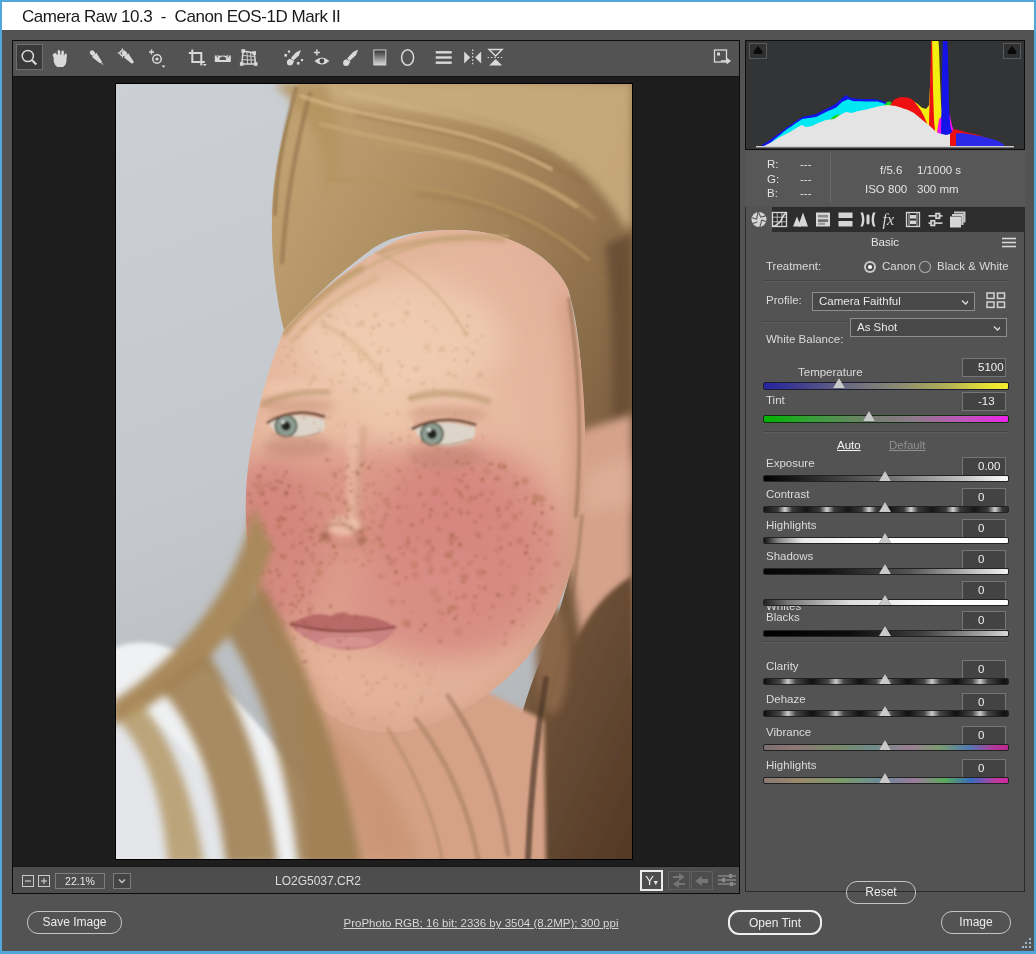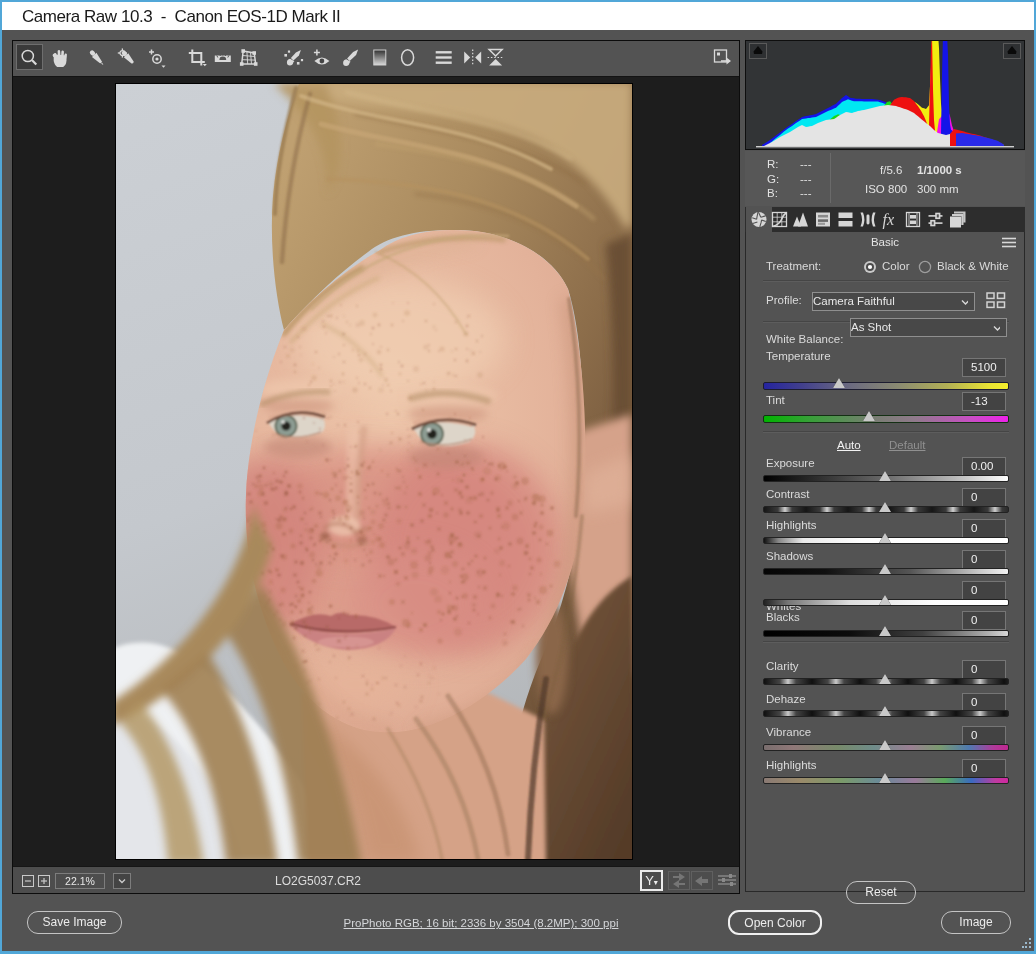--- a/index.html
+++ b/index.html
@@ -15,26 +15,26 @@
   #bstrip{left:13px;top:866px;width:726px;height:27px;background:#4d4d4d;border-top:1px solid #161616;color:#d8d8d8;}
   #histo{left:745px;top:40px;width:280px;height:110px;border:1px solid #0e0e0e;background:#323436;}
   #exif{left:745px;top:151px;width:280px;height:55px;background:#575757;color:#e2e2e2;font-size:11.5px;}
   #tabs{left:745px;top:207px;width:280px;height:25px;background:#2d2d2d;}
   #panel{left:745px;top:232px;width:280px;height:660px;background:#535353;border:1px solid #292929;border-top:none;color:#dadada;font-size:11.5px;}
   .pill{position:absolute;box-sizing:border-box;height:23px;border:1px solid #c4c4c4;border-radius:11px;
         color:#ececec;font-size:12px;text-align:center;line-height:21px;}
   .sep{position:absolute;left:17px;width:246px;height:1px;background:#454545;border-bottom:1px solid #5d5d5d;}
   .lbl{position:absolute;left:20px;color:#dadada;}
   .vbox{position:absolute;left:216px;width:44px;height:19px;background:#434343;border:1px solid #767676;
-        box-sizing:border-box;color:#f0f0f0;padding-left:8px;line-height:17px;}
+        box-sizing:border-box;color:#f0f0f0;padding-left:15px;line-height:17px;}
   .track{position:absolute;left:17px;width:244px;height:4px;border-radius:2px;}
   .thumb{position:absolute;width:0;height:0;border-left:6px solid transparent;border-right:6px solid transparent;
          border-bottom:10px solid #c9c9c9;filter:drop-shadow(0 0 0.5px #222);}
   .ddown{position:absolute;height:19px;background:#484848;border:1px solid #8f8f8f;box-sizing:border-box;
-         color:#e8e8e8;padding-left:0;line-height:17px;}
+         color:#e8e8e8;padding-left:6px;line-height:17px;}
   .chev{position:absolute;right:6px;top:6px;width:7px;height:7px;}
 </style>
 </head>
 <body>
 <div class="abs" id="titlebar">Camera Raw 10.3&nbsp;&nbsp;-&nbsp;&nbsp;Canon EOS-1D Mark II</div>
 <div class="abs" id="frame"></div>
 <div class="abs" id="toolbar">
 <div style="position:absolute;left:3px;top:3px;width:27px;height:26px;background:#3a3a3a;border:1px solid #6e6e6e;box-sizing:border-box;"></div>
 <svg width="726" height="36" style="position:absolute;left:0;top:0">
 <g stroke="#d9d9d9" fill="none" stroke-width="1.5">
@@ -1189,21 +1189,21 @@
 </div>
 <div class="abs" id="exif">
   <div style="position:absolute;left:85px;top:2px;width:1px;height:50px;background:#6a6a6a;"></div>
   <div style="position:absolute;left:22px;top:7px;">R:</div>
   <div style="position:absolute;left:55px;top:7px;">---</div>
   <div style="position:absolute;left:22px;top:22px;">G:</div>
   <div style="position:absolute;left:55px;top:22px;">---</div>
   <div style="position:absolute;left:22px;top:36px;">B:</div>
   <div style="position:absolute;left:55px;top:36px;">---</div>
   <div style="position:absolute;left:135px;top:13px;">f/5.6</div>
-  <div style="position:absolute;left:172px;top:13px;font-weight:bold;">1/1000 s</div>
+  <div style="position:absolute;left:172px;top:13px;">1/1000 s</div>
   <div style="position:absolute;left:120px;top:32px;">ISO 800</div>
   <div style="position:absolute;left:172px;top:32px;">300 mm</div>
 </div>
 <div class="abs" id="tabs">
 <div style="position:absolute;left:1px;top:0;width:26px;height:25px;background:#535353;"></div>
 <svg width="280" height="25" style="position:absolute;left:0;top:0">
 <g stroke="#d6d6d6" fill="none" stroke-width="1.3">
 
  <g transform="translate(14,12.5)">
           <circle r="7.5" fill="#d6d6d6" stroke="none"></circle>
@@ -1283,21 +1283,21 @@
         <line x1="1" y1="5.5" x2="15" y2="5.5"></line>
         <line x1="1" y1="9.5" x2="15" y2="9.5"></line>
       </g>
     </svg>
   <div class="lbl" style="top:28px;">Treatment:</div>
   <svg style="position:absolute;left:117px;top:28px" width="14" height="14">
       <circle cx="7" cy="7" r="6" fill="#c9c9c9"></circle>
       <circle cx="7" cy="7" r="4" fill="#4a4a4a"></circle>
       <circle cx="7" cy="7" r="2.1" fill="#fff"></circle>
     </svg>
-  <div class="lbl" style="left:136px;top:28px;">Color</div>
+  <div class="lbl" style="left:136px;top:28px;">Canon</div>
   <svg style="position:absolute;left:172px;top:28px" width="14" height="14">
       <circle cx="7" cy="7" r="5.6" fill="none" stroke="#9d9d9d" stroke-width="1.3"></circle>
     </svg>
   <div class="lbl" style="left:191px;top:28px;">Black &amp; White</div>
   <div class="sep" style="top:48px;"></div>
   <div class="lbl" style="top:62px;">Profile:</div>
   <div class="ddown" style="left:66px;top:60px;width:163px;">Camera Faithful
     <svg class="chev" width="9" height="7">
         <path d="M1 1.5 L4.5 5 L8 1.5" fill="none" stroke="#d8d8d8" stroke-width="1.4"></path>
       </svg></div>
@@ -1309,21 +1309,21 @@
           <rect x="1" y="10" width="7" height="5.4"></rect>
           <rect x="11.5" y="10" width="7" height="5.4"></rect>
         </g>
       </svg></div>
   <div class="sep" style="top:89px;"></div>
   <div class="lbl" style="top:101px;">White Balance:</div>
   <div class="ddown" style="left:104px;top:86px;width:157px;">As Shot
     <svg class="chev" width="9" height="7">
         <path d="M1 1.5 L4.5 5 L8 1.5" fill="none" stroke="#d8d8d8" stroke-width="1.4"></path>
       </svg></div>
-  <div class="lbl" style="top:118px;">Temperature</div>
+  <div class="lbl" style="top:134px;margin-left:32px;">Temperature</div>
   <div class="vbox" style="top:126px;">5100</div>
   <div class="track" style="top:150px;background:linear-gradient(to right,#2524a0,#413f8e 15%,#6b6a80 35%,#8a8a72 55%,#b2af55 75%,#e8e234 92%,#f4ee2c);border:1px solid #1c1c30;height:6px;"></div>
   <div class="thumb" style="left:87px;top:146px;"></div>
   <div class="lbl" style="top:162px;">Tint</div>
   <div class="vbox" style="top:160px;">-13</div>
   <div class="track" style="top:183px;background:linear-gradient(to right,#00b400,#35a136 18%,#787d72 45%,#8f7a8b 62%,#c84ec4 85%,#ee22ea);border:1px solid #143014;height:6px;"></div>
   <div class="thumb" style="left:117px;top:179px;"></div>
   <div class="sep" style="top:199px;"></div>
   <div style="position:absolute;left:91px;top:207px;text-decoration:underline;color:#f2f2f2;">Auto</div>
   <div style="position:absolute;left:143px;top:207px;text-decoration:underline;color:#909090;">Default</div>
@@ -1364,21 +1364,21 @@
   <div class="vbox" style="top:494px;">0</div>
   <div class="track" style="top:511.5px;background:linear-gradient(to right,#7a6e6e,#907878 12%,#778a6a 30%,#6f8c8a 45%,#9a7f93 60%,#7a9a70 72%,#4f7ab0 84%,#b03a9a 94%,#c02890);border:1px solid #222;height:5px;"></div>
   <div class="thumb" style="left:133px;top:507.5px;"></div>
   <div class="lbl" style="top:527px;">Highlights</div>
   <div class="vbox" style="top:527px;">0</div>
   <div class="track" style="top:545px;background:linear-gradient(to right,#8a7a74,#9a8a6a 15%,#7a9a6a 32%,#6a8a9a 48%,#9a7a9a 62%,#5aaa5a 74%,#3a6ac0 85%,#c03aa0 95%,#d028a0);border:1px solid #222;height:5px;"></div>
   <div class="thumb" style="left:133px;top:541px;"></div>
 </div>
 <div class="pill" style="left:27px;top:911px;width:95px;">Save Image</div>
 <div style="position:absolute;left:240px;top:917px;width:482px;text-align:center;font-size:11.5px;color:#d4d6d9;text-decoration:underline;">ProPhoto RGB; 16 bit; 2336 by 3504 (8.2MP); 300 ppi</div>
-<div class="pill" style="left:728px;top:910px;width:94px;height:25px;line-height:23px;border-width:2px;border-color:#f0f0f0;">Open Color</div>
+<div class="pill" style="left:728px;top:910px;width:94px;height:25px;line-height:23px;border-width:2px;border-color:#f0f0f0;">Open Tint</div>
 <div class="pill" style="left:846px;top:881px;width:70px;">Reset</div>
 <div class="pill" style="left:941px;top:911px;width:70px;">Image</div>
 <svg style="position:absolute;left:1022px;top:938px" width="10" height="10">
     <g fill="#9ab8cc">
       <rect x="7" y="0" width="2" height="2"></rect>
       <rect x="7" y="4" width="2" height="2"></rect>
       <rect x="7" y="8" width="2" height="2"></rect>
       <rect x="3" y="4" width="2" height="2"></rect>
       <rect x="3" y="8" width="2" height="2"></rect>
       <rect x="0" y="8" width="2" height="2"></rect>

